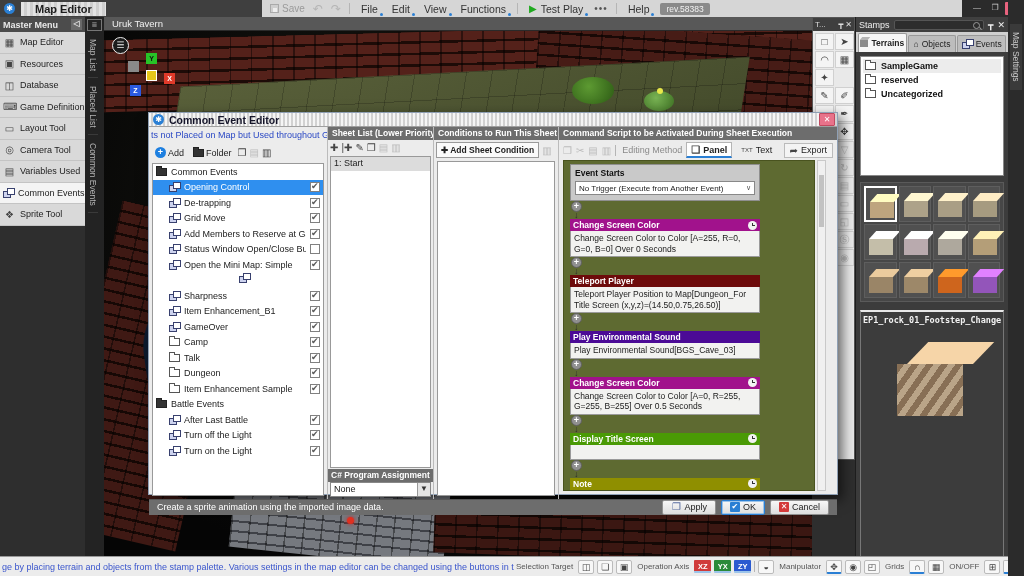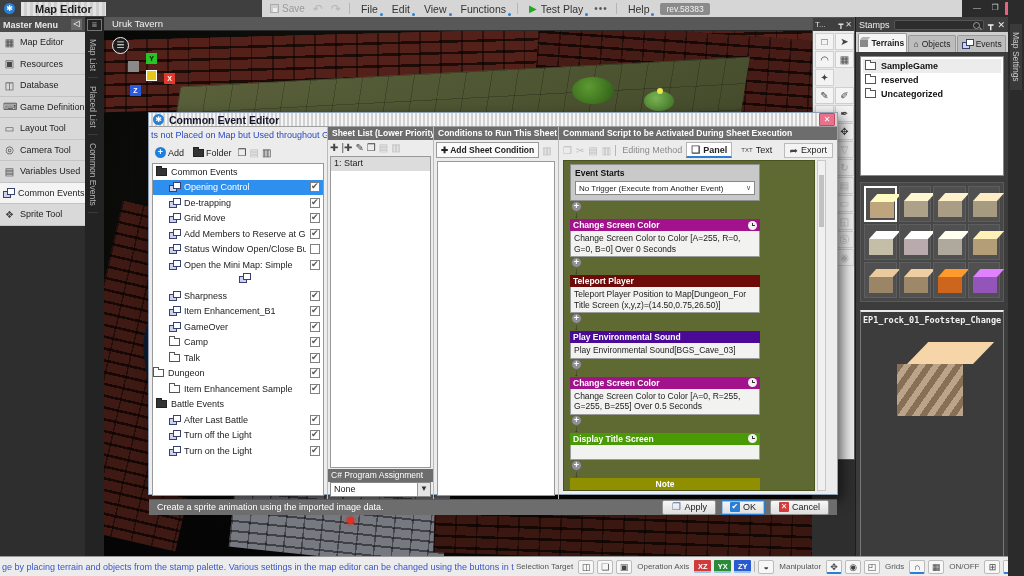--- a/index.html
+++ b/index.html
@@ -111,21 +111,21 @@
 .ic-sheets{position:relative;width:11px;height:10px;flex:0 0 auto;}
 .ic-sheets::before{content:"";position:absolute;left:0;top:3px;width:6px;height:5px;border:1px solid #38406e;background:#cdd3ee;}
 .ic-sheets::after{content:"";position:absolute;left:4px;top:0;width:6px;height:5px;border:1px solid #38406e;background:#fff;}
 .chk{margin-left:auto;width:10px;height:10px;border:1px solid #808080;background:#fff;position:relative;flex:0 0 auto;}
 .chk.on::after{content:"✔";position:absolute;left:0px;top:-2px;font-size:9px;color:#5a5a5a;}
 
 #pane-sheet{width:106px;border-right:1px solid #bbb;display:flex;flex-direction:column;}
 .col-toolbar{display:flex;align-items:center;gap:3px;padding:2px 2px;}
 #sheet-list{flex:1;background:#fff;border:1px solid #999;margin:1px 2px;overflow:hidden;}
 .sheet-item{height:14px;font-size:9px;padding:1px 3px;background:#dcdcdc;}
-#csharp-head{height:13px;background:#6d6d6d;color:#fff;font-weight:normal;font-size:8.5px;line-height:13px;padding-left:3px;}
+#csharp-head{height:13px;background:#6d6d6d;color:#fff;font-weight:bold;font-size:8.5px;line-height:13px;padding-left:3px;}
 #csharp-dd{height:15px;background:#fff;border:1px solid #888;margin:0 2px 2px 2px;display:flex;align-items:center;font-size:9px;padding-left:3px;}
 #csharp-dd .arr{margin-left:auto;width:13px;height:13px;background:#e4e4e4;border-left:1px solid #999;text-align:center;line-height:12px;font-size:8px;color:#333;}
 
 #pane-cond{width:125px;border-right:1px solid #bbb;display:flex;flex-direction:column;}
 #addcond{border:1px solid #9a9a9a;background:#fafafa;font-size:8.5px;padding:2px 4px;white-space:nowrap;font-weight:bold;color:#222;}
 #cond-list{flex:1;background:#fff;border:1px solid #999;margin:1px 3px 3px 3px;}
 
 #pane-script{flex:1;display:flex;flex-direction:column;}
 #script-toolbar{display:flex;align-items:center;gap:4px;padding:2px 4px;height:20px;}
 #em-label{color:#8a8a8a;font-size:9px;margin-left:2px;}
@@ -507,21 +507,21 @@
             <div class="tree-row" data-interactable="true" style="padding-left: 16px;">
               <span class="ic-folder" data-interactable="false"></span>
               <span class="tr-label" data-interactable="false">Camp</span>
               <span class="chk on" data-interactable="true"></span>
             </div>
             <div class="tree-row" data-interactable="true" style="padding-left: 16px;">
               <span class="ic-folder" data-interactable="false"></span>
               <span class="tr-label" data-interactable="false">Talk</span>
               <span class="chk on" data-interactable="true"></span>
             </div>
-            <div class="tree-row" data-interactable="true" style="">
+            <div class="tree-row" data-interactable="true" style="padding-left: 16px;">
               <span class="ic-folder" data-interactable="false"></span>
               <span class="tr-label" data-interactable="false">Dungeon</span>
               <span class="chk on" data-interactable="true"></span>
             </div>
             <div class="tree-row" data-interactable="true" style="padding-left: 16px;">
               <span class="ic-folder" data-interactable="false"></span>
               <span class="tr-label" data-interactable="false">Item Enhancement Sample</span>
               <span class="chk on" data-interactable="true"></span>
             </div>
             <div class="tree-row" data-interactable="true" style="padding-left: 3px;">
@@ -660,21 +660,21 @@
                     <span class="sp" data-interactable="false"></span>
                     <span class="clock" data-interactable="false"></span>
                   </div>
                   <div class="blk-b" data-interactable="false"> </div>
                 </div>
                 <div class="conn" data-interactable="false">
                   <span class="plus" data-interactable="true">+</span>
                   <span class="dn" data-interactable="false">↓</span>
                 </div>
                 <div class="blk" data-interactable="true">
-                  <div class="blk-h" data-interactable="false" style="background: rgb(143, 143, 0); flex-direction: column;">
+                  <div class="blk-h" data-interactable="false" style="background: rgb(143, 143, 0);">
                     <span data-interactable="false">Note</span>
                     <span class="sp" data-interactable="false"></span>
                     <span class="clock" data-interactable="false"></span>
                   </div>
                 </div>
               </div>
           </div>
           <div id="script-sb" data-interactable="true"></div>
         </div>
       </div>

